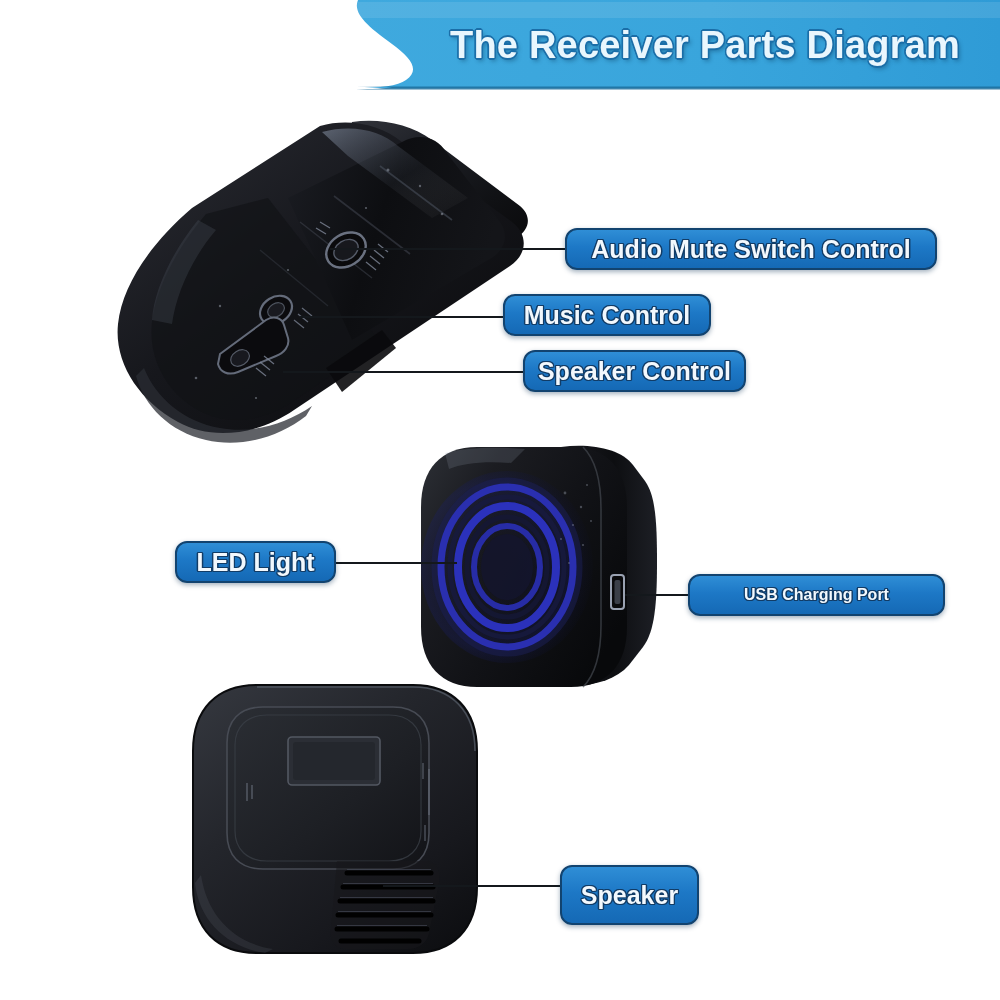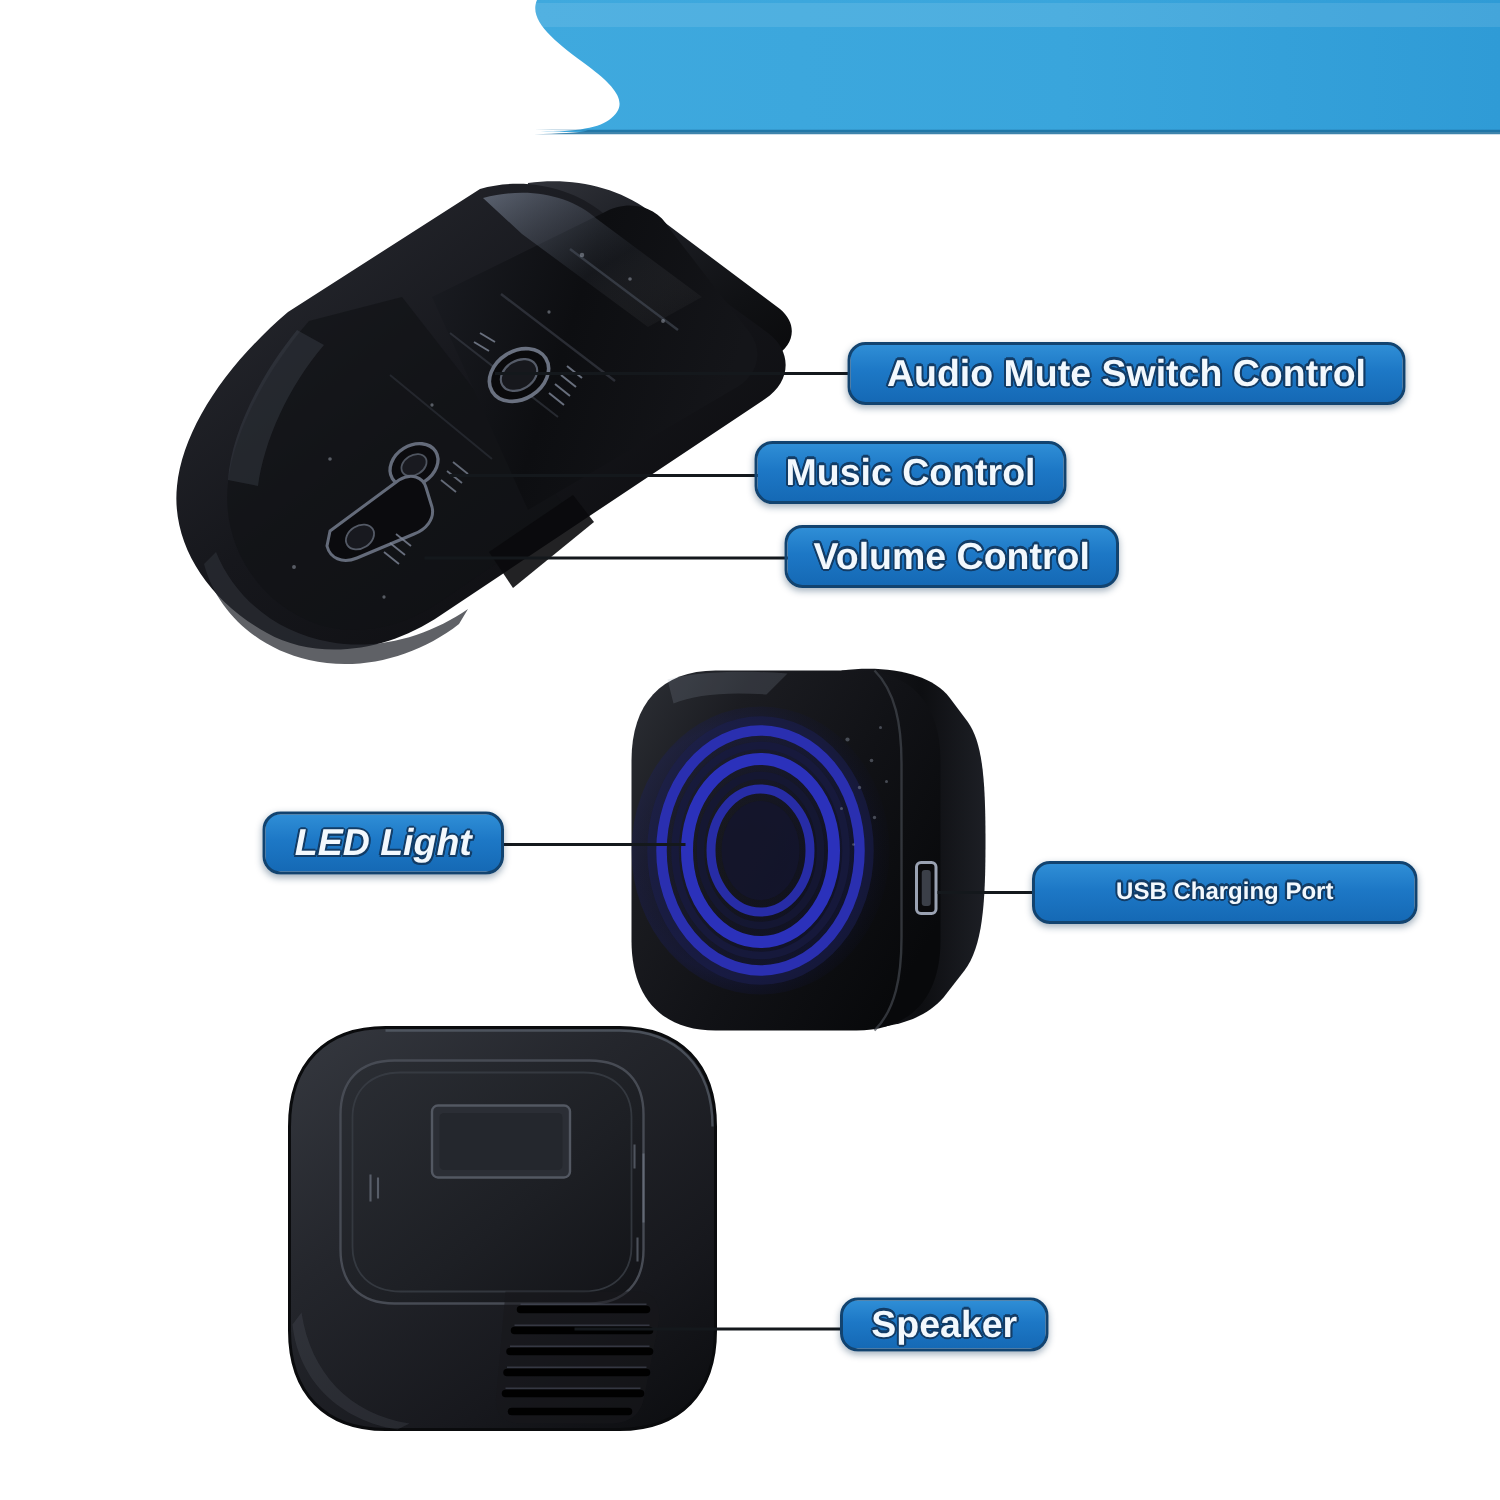--- a/index.html
+++ b/index.html
@@ -97,23 +97,23 @@
        0 -1.4px 0 #123c66,
        1px 1px 0 #123c66,
       -1px 1px 0 #123c66,
        1px -1px 0 #123c66,
       -1px -1px 0 #123c66;
   }
 
   #label-audio-mute { left: 565px; top: 228px; width: 372px; height: 42px; font-size: 25px; }
   #label-music      { left: 503px; top: 294px; width: 208px; height: 42px; font-size: 25px; }
   #label-volume     { left: 523px; top: 350px; width: 223px; height: 42px; font-size: 25px; }
-  #label-led        { left: 175px; top: 541px; width: 161px; height: 42px; font-size: 25px; font-style: italic; }
+  #label-led        { left: 175px; top: 541px; width: 161px; height: 42px; font-size: 25px; }
   #label-usb        { left: 688px; top: 574px; width: 257px; height: 42px; font-size: 16px; }
-  #label-speaker    { left: 560px; top: 865px; width: 139px; height: 36px; font-size: 25px; }
+  #label-speaker    { left: 560px; top: 865px; width: 139px; height: 60px; font-size: 25px; }
 </style>
 </head>
 <body>
 
 <div id="page">
 
   <div id="header-banner">
     <svg width="1000" height="96" viewBox="0 0 1000 96">
       <defs>
         <linearGradient id="bannerGrad" x1="0" y1="0" x2="0" y2="1">
@@ -140,20 +140,21 @@
                C 386 87, 372 88, 356 88
                C 378 86, 398 80, 404 72
                C 412 61, 400 50, 380 34
                C 362 20, 352 10, 358 0 Z" fill="#ffffff" opacity="0"></path>
 
       <path d="M 356 86.5 L 1000 86.5 L 1000 89.5 L 356 89.5
                C 372 89, 386 88.5, 392 87 Z" fill="#1c6f9e" opacity="0.85"></path>
 
       <rect x="356" y="2" width="644" height="16" fill="#ffffff" opacity="0.10"></rect>
     </svg>
+    <div id="header-title">The Receiver Parts Diagram</div>
   </div>
 
   <svg id="device-top-view" class="device-svg" viewBox="0 0 470 370">
     <defs>
       <linearGradient id="bodyTopGrad" x1="0.1" y1="0" x2="0.85" y2="1">
         <stop offset="0%" stop-color="#33353c"></stop>
         <stop offset="30%" stop-color="#1d1f25"></stop>
         <stop offset="65%" stop-color="#101114"></stop>
         <stop offset="100%" stop-color="#070708"></stop>
       </linearGradient>
@@ -451,21 +452,21 @@
   <div class="leader-line" id="leader-music"></div>
   <div class="leader-line" id="leader-volume"></div>
   <div class="leader-line" id="leader-led"></div>
   <div class="leader-line" id="leader-usb"></div>
   <div class="leader-line" id="leader-speaker"></div>
 
   <div class="label-chip" id="label-music">Music Control</div>
 
   <div class="label-chip" id="label-audio-mute">Audio Mute Switch  Control</div>
 
-  <div class="label-chip" id="label-volume">Volume Control</div>
+  <div class="label-chip" id="label-volume">Speaker Control</div>
 
   <div class="label-chip" id="label-led">LED Light</div>
 
   <div class="label-chip" id="label-usb">USB Charging Port</div>
 
   <div class="label-chip" id="label-speaker">Speaker</div>
 
 </div>
 
 </body></html>

